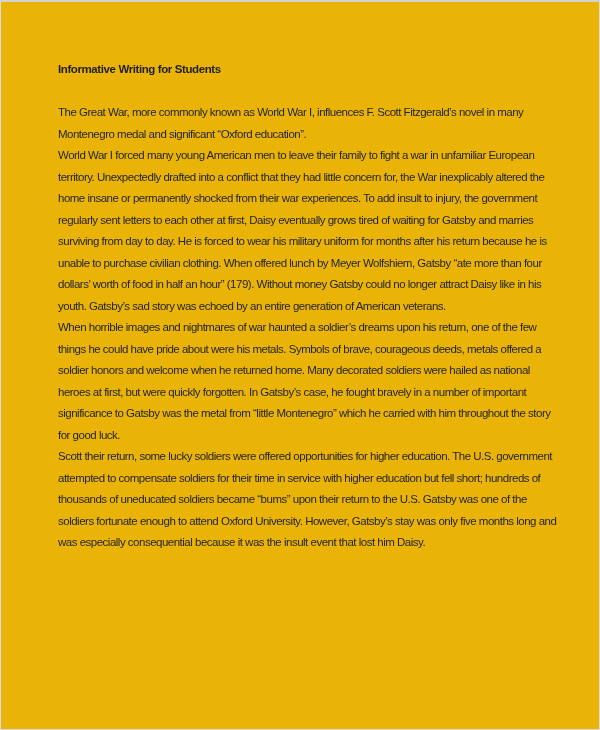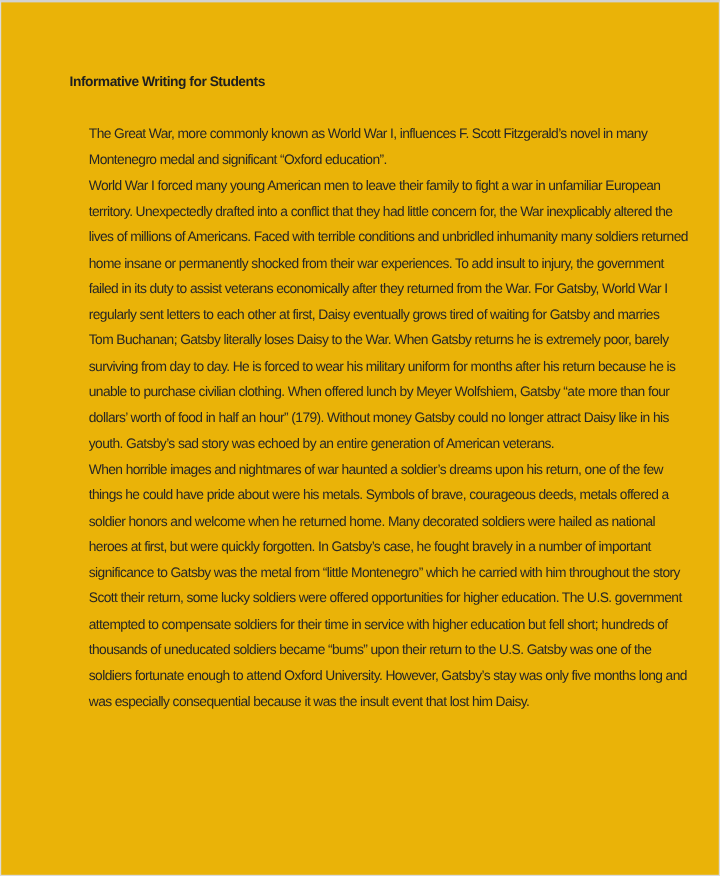--- a/index.html
+++ b/index.html
@@ -23,21 +23,21 @@
     left: 57px;
     top: 61px;
     font-size: 11.5px;
     font-weight: bold;
     letter-spacing: -0.4px;
     color: #1f1f1f;
     white-space: nowrap;
   }
   .body-text {
     position: absolute;
-    left: 73px;
+    left: 57px;
     top: 100px;
     width: 486px;
   }
   .paragraph {
     margin: 0;
     padding: 0;
   }
   .text-line {
     height: 21.5px;
     line-height: 21.5px;
@@ -54,36 +54,34 @@
   <div class="doc-title">Informative Writing for Students</div>
 
   <div class="body-text">
     <div class="paragraph">
       <div class="text-line">The Great War, more commonly known as World War I, influences F. Scott Fitzgerald’s novel in many</div>
       <div class="text-line">Montenegro medal and significant “Oxford education”.</div>
     </div>
     <div class="paragraph">
       <div class="text-line">World War I forced many young American men to leave their family to fight a war in unfamiliar European</div>
       <div class="text-line">territory. Unexpectedly drafted into a conflict that they had little concern for, the War inexplicably altered the</div>
-      <div class="text-line">lives of millions of Americans. Faced with terrible conditions and unbridled inhumanity many soldiers returned</div>
       <div class="text-line">home insane or permanently shocked from their war experiences. To add insult to injury, the government</div>
-      <div class="text-line">failed in its duty to assist veterans economically after they returned from the War. For Gatsby, World War I</div>
       <div class="text-line">regularly sent letters to each other at first, Daisy eventually grows tired of waiting for Gatsby and marries</div>
-      <div class="text-line">Tom Buchanan; Gatsby literally loses Daisy to the War. When Gatsby returns he is extremely poor, barely</div>
       <div class="text-line">surviving from day to day. He is forced to wear his military uniform for months after his return because he is</div>
       <div class="text-line">unable to purchase civilian clothing. When offered lunch by Meyer Wolfshiem, Gatsby “ate more than four</div>
       <div class="text-line">dollars’ worth of food in half an hour” (179). Without money Gatsby could no longer attract Daisy like in his</div>
       <div class="text-line">youth. Gatsby’s sad story was echoed by an entire generation of American veterans.</div>
     </div>
     <div class="paragraph">
       <div class="text-line">When horrible images and nightmares of war haunted a soldier’s dreams upon his return, one of the few</div>
       <div class="text-line">things he could have pride about were his metals. Symbols of brave, courageous deeds, metals offered a</div>
       <div class="text-line">soldier honors and welcome when he returned home. Many decorated soldiers were hailed as national</div>
       <div class="text-line">heroes at first, but were quickly forgotten. In Gatsby’s case, he fought bravely in a number of important</div>
       <div class="text-line">significance to Gatsby was the metal from “little Montenegro” which he carried with him throughout the story</div>
+      <div class="text-line">for good luck.</div>
     </div>
     <div class="paragraph">
       <div class="text-line">Scott their return, some lucky soldiers were offered opportunities for higher education. The U.S. government</div>
       <div class="text-line">attempted to compensate soldiers for their time in service with higher education but fell short; hundreds of</div>
       <div class="text-line">thousands of uneducated soldiers became “bums” upon their return to the U.S. Gatsby was one of the</div>
       <div class="text-line">soldiers fortunate enough to attend Oxford University. However, Gatsby’s stay was only five months long and</div>
       <div class="text-line">was especially consequential because it was the insult event that lost him Daisy.</div>
     </div>
   </div>
 </div>

